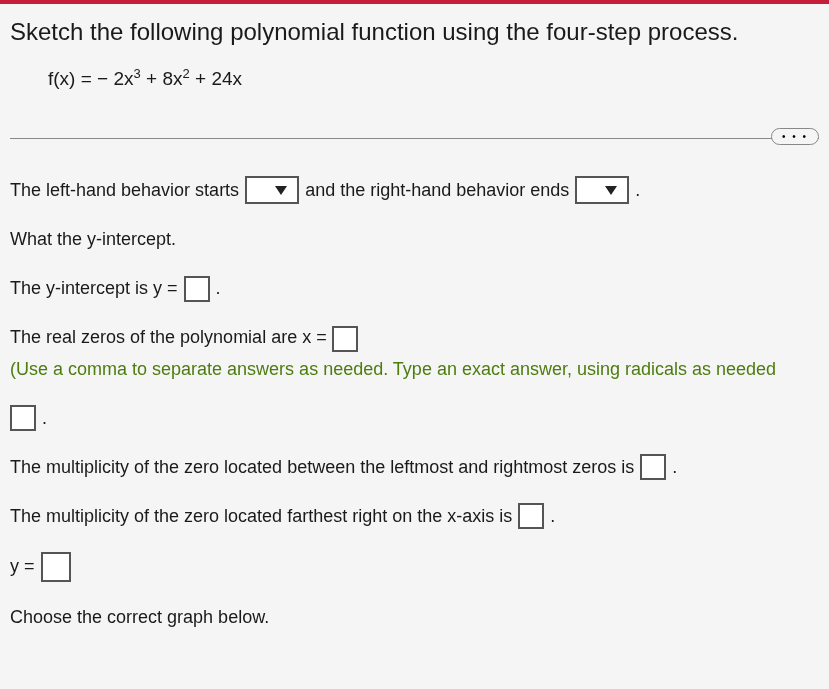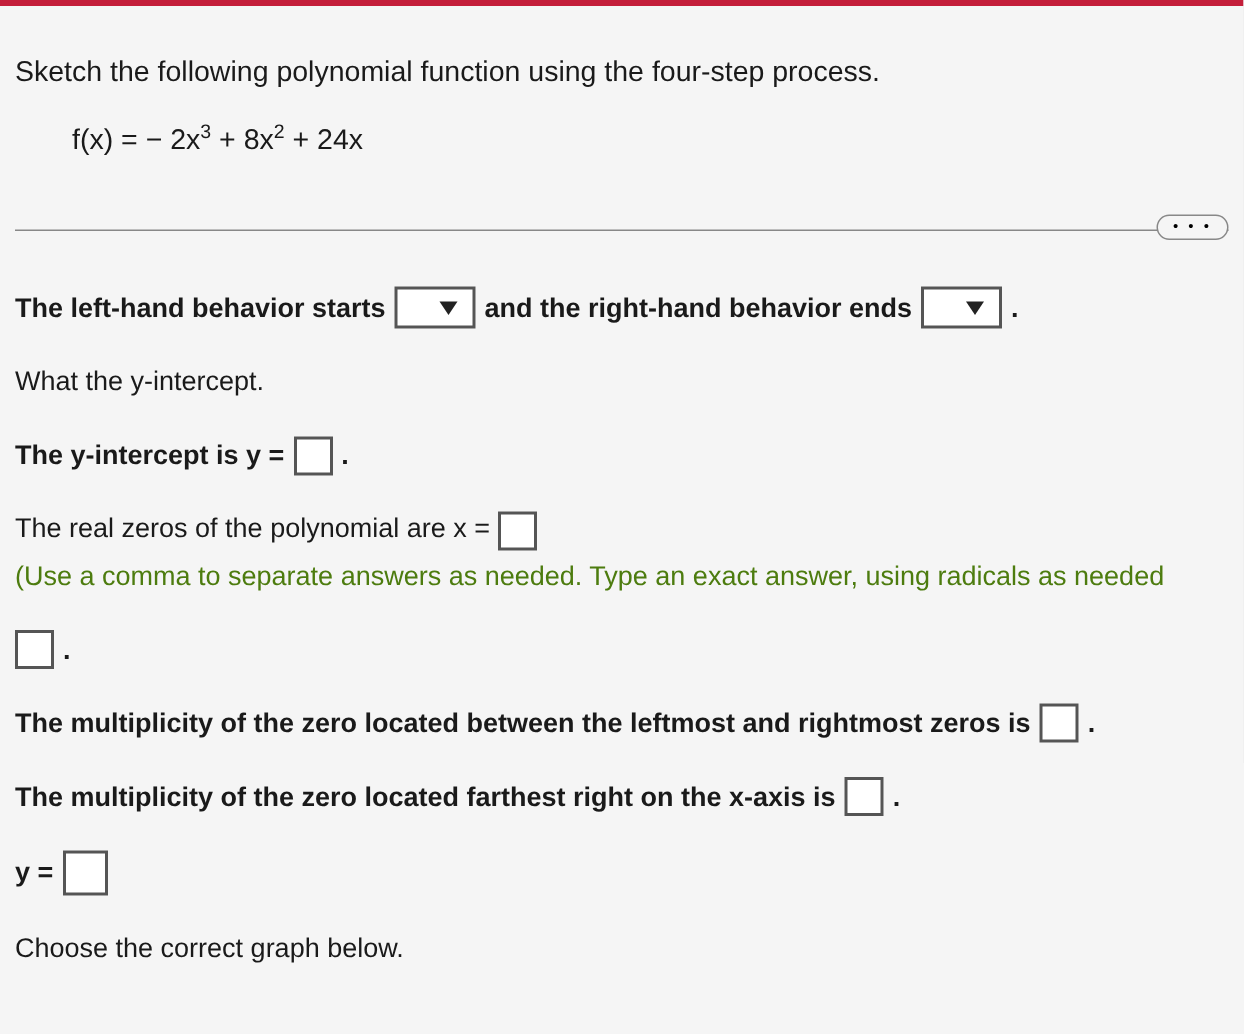--- a/index.html
+++ b/index.html
@@ -22,23 +22,22 @@
     }
     .content {
       background: #f5f5f5;
       padding: 14px 10px 10px 10px;
       height: calc(100% - 4px);
       position: relative;
       font-size: 18px;
       color: #1a1a1a;
     }
     .question-text {
-      font-size: 19px;
+      font-size: 24px;
       margin-bottom: 20px;
-      margin-top: 20px;
     }
     .formula {
       font-size: 19px;
       margin-left: 38px;
       margin-bottom: 38px;
     }
     .formula sup {
       font-size: 13px;
       vertical-align: super;
     }
@@ -66,21 +65,20 @@
       letter-spacing: 2px;
       cursor: pointer;
     }
     .line {
       margin-bottom: 22px;
       line-height: 1.5;
       display: flex;
       align-items: center;
       flex-wrap: wrap;
       gap: 6px;
-      font-weight: bold;
     }
     .line-block {
       margin-bottom: 22px;
       line-height: 1.5;
     }
     .dropdown {
       display: inline-flex;
       align-items: center;
       justify-content: center;
       border: 2px solid #555;

